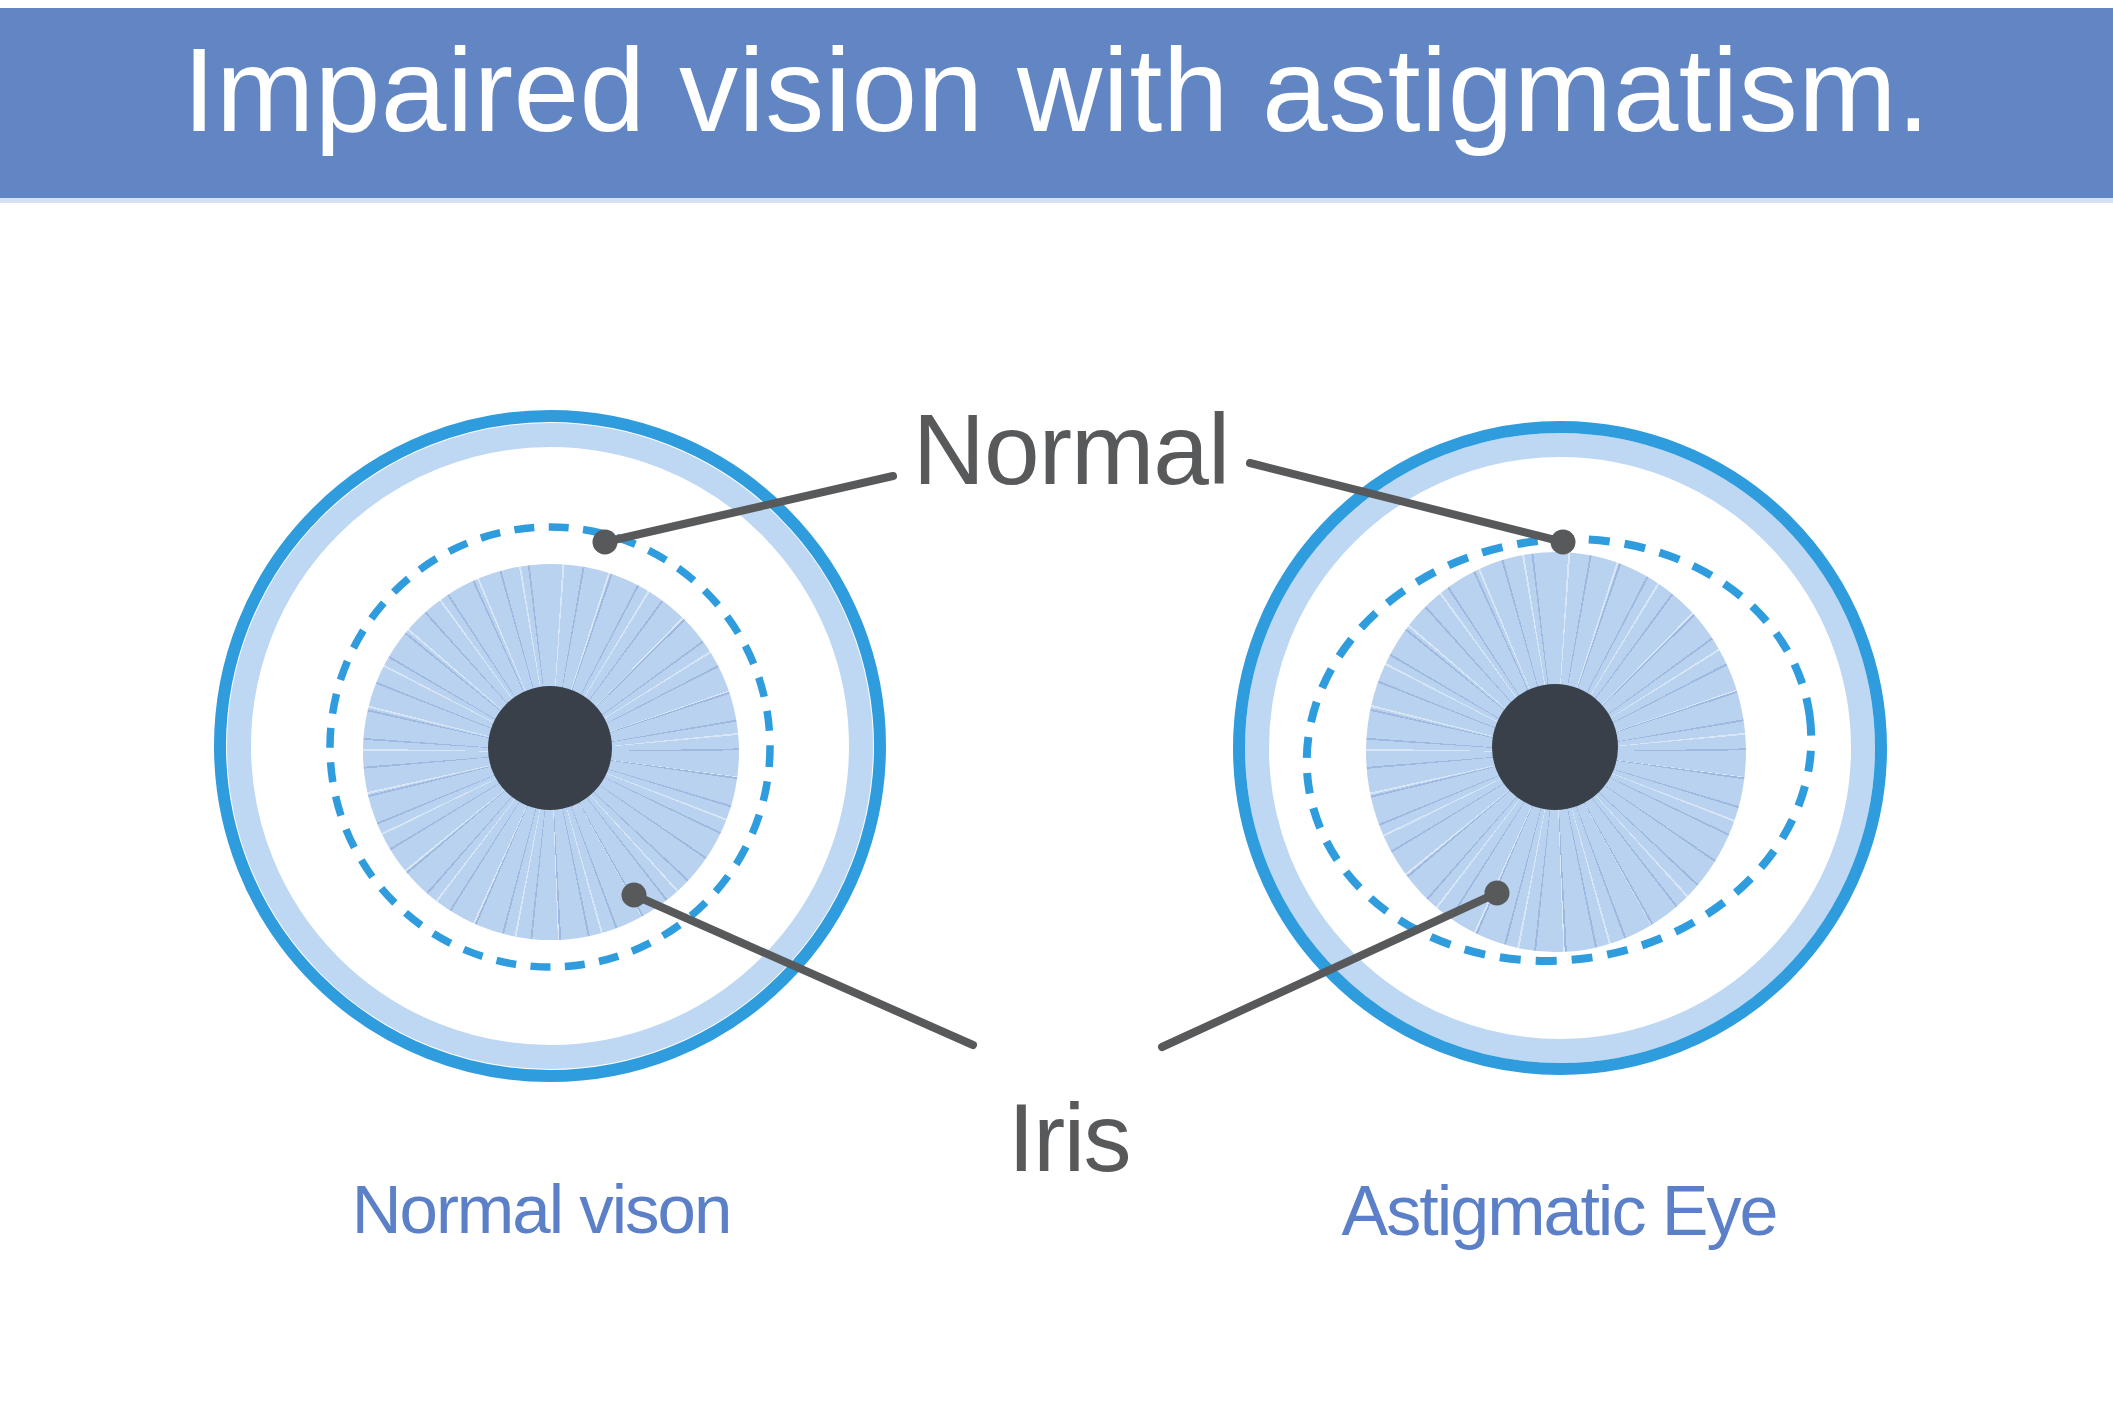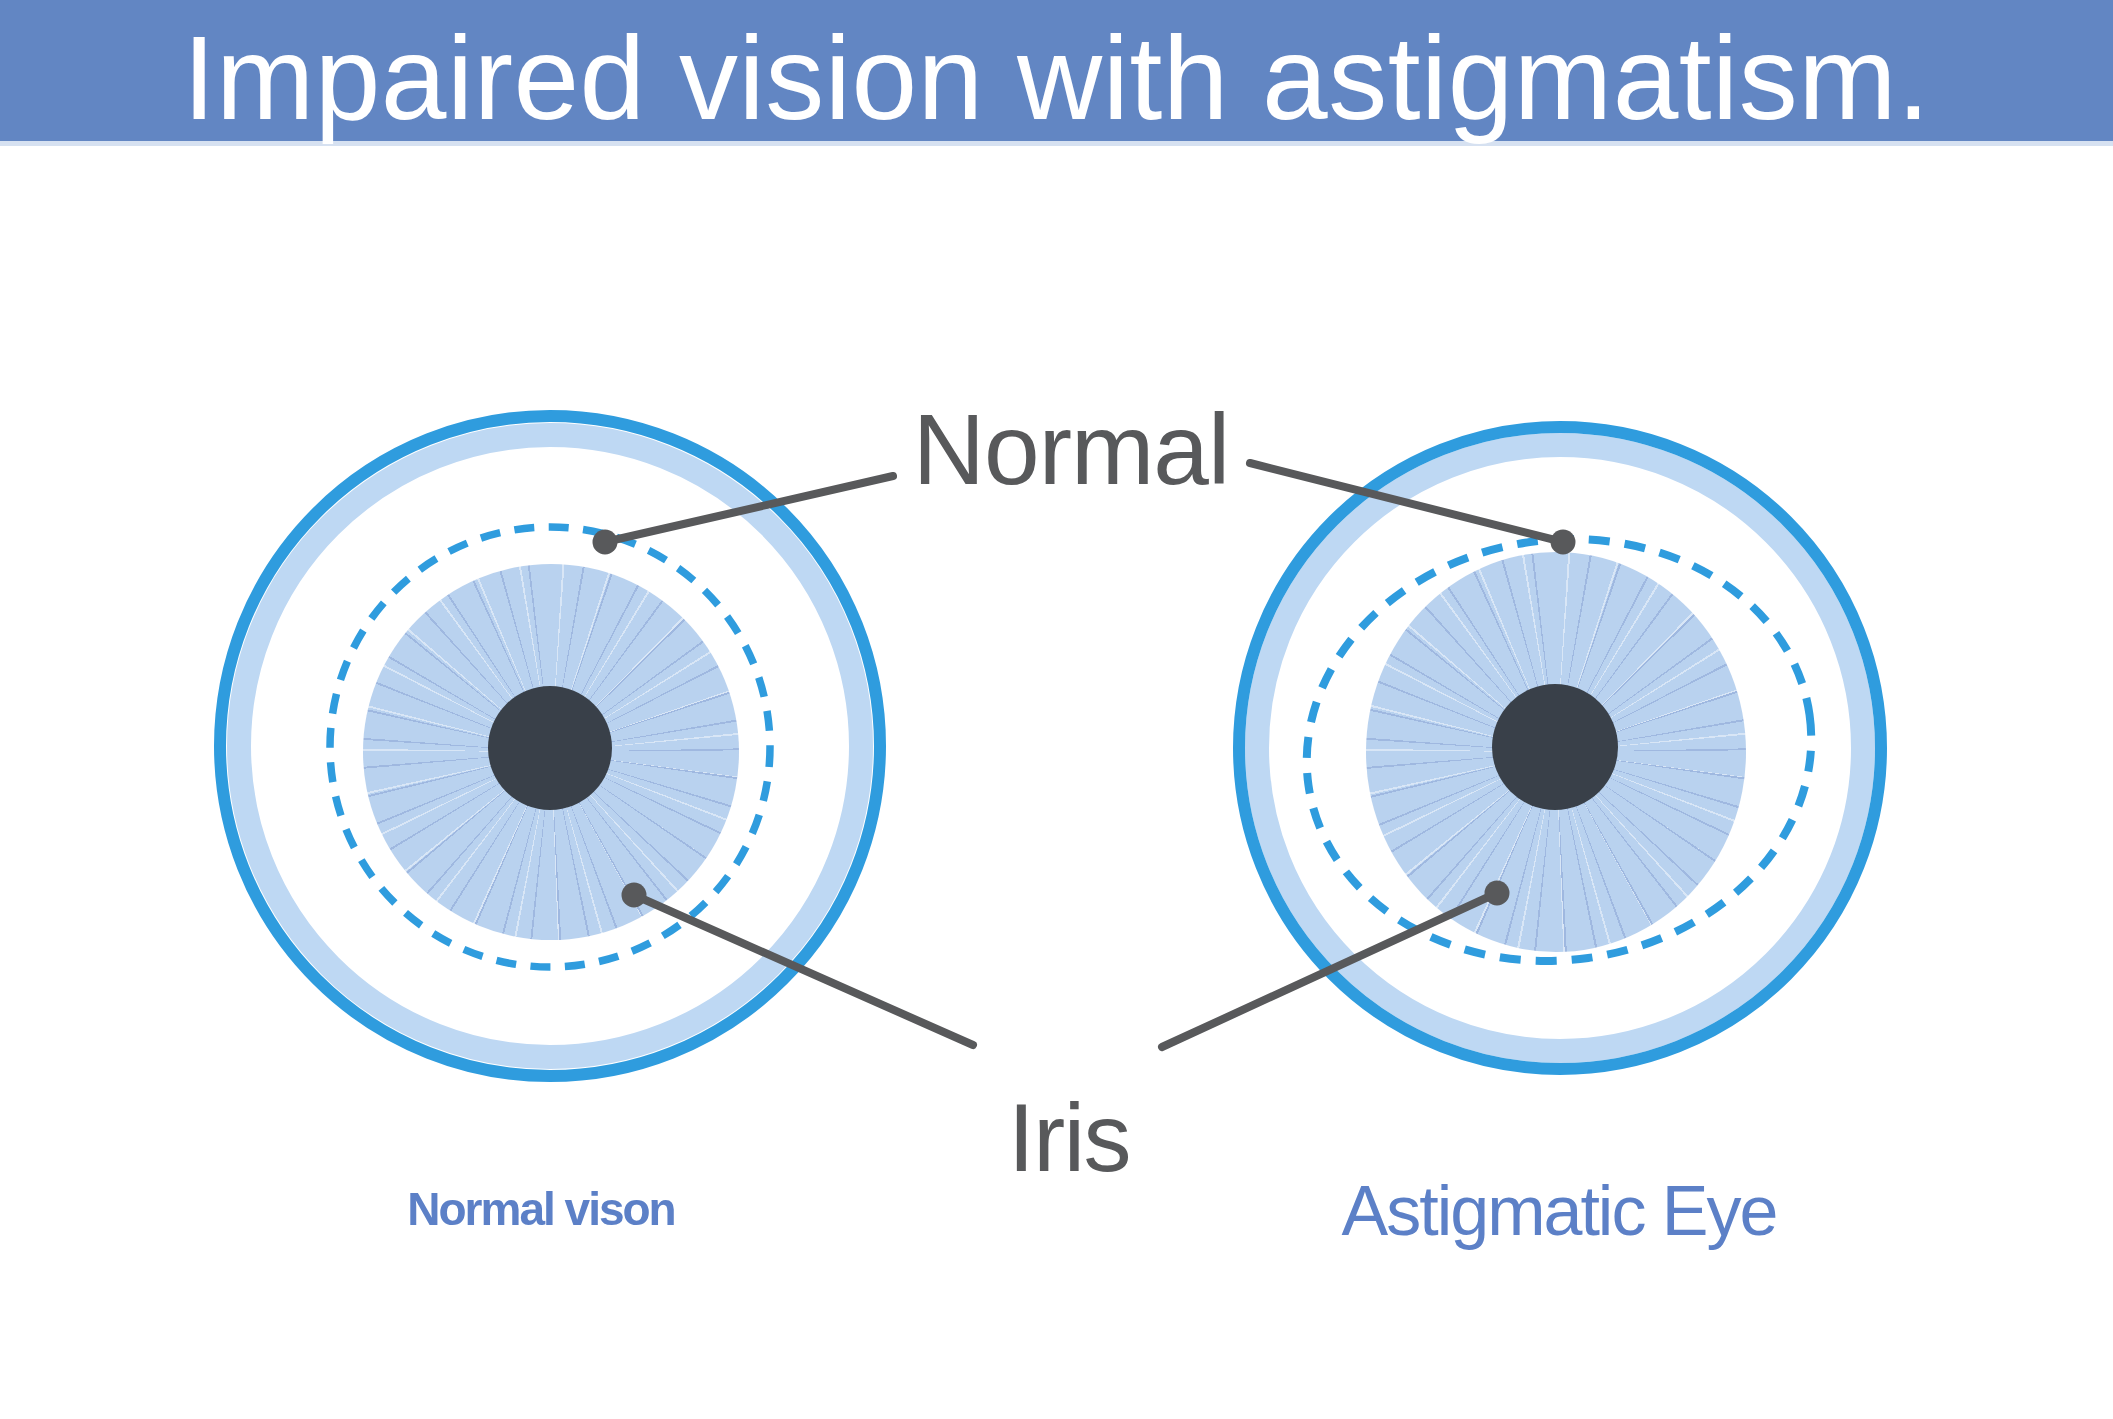--- a/index.html
+++ b/index.html
@@ -4,25 +4,25 @@
 <style>
   html,body { margin:0; padding:0; background:#ffffff; }
   .stage {
     position:relative; width:2113px; height:1419px; overflow:hidden;
     background:#ffffff;
     font-family:"Liberation Sans","DejaVu Sans",sans-serif;
   }
 
   
   .banner {
-    position:absolute; left:0; top:0; width:100%; height:146px;
+    position:absolute; left:0; top:8px; width:100%; height:195px;
     box-sizing:border-box;
     background:var(--banner_blue);
     border-bottom:5px solid var(--banner_underline);
-    display:flex; align-items:center; justify-content:center;
+    display:flex; justify-content:center;
   }
   .banner h1 {
     margin:14px 0 0 0;
     font-size:118px; font-weight:400; letter-spacing:0.5px;
     color:var(--title_text);
     white-space:nowrap;
   }
 
   
   .diagram { position:absolute; inset:0; }
@@ -53,21 +53,21 @@
     color:var(--leader_gray); white-space:nowrap; line-height:1;
   }
   #cornea-label { left:1071px; top:449px; font-size:100px; letter-spacing:-1px; }
   #iris-label   { left:1069px; top:1090px; font-size:96px; letter-spacing:-1.5px;margin-top:48px; }
 
   .caption {
     position:absolute; z-index:3; transform:translate(-50%,-50%);
     color:var(--caption_blue); white-space:nowrap; line-height:1;
     letter-spacing:-2px;
   }
-  #caption-normal { left:541px;  top:1209px; font-size:46px;font-weight:bold; }
+  #caption-normal { left:541px;  top:1209px; font-size:69px; }
   #caption-astig  { left:1559px; top:1211px; font-size:70px; }
 </style>
 </head>
 <body>
 
 <div class="stage">
 
   <header class="banner">
     <h1>Impaired vision with astigmatism.</h1>
   </header>

